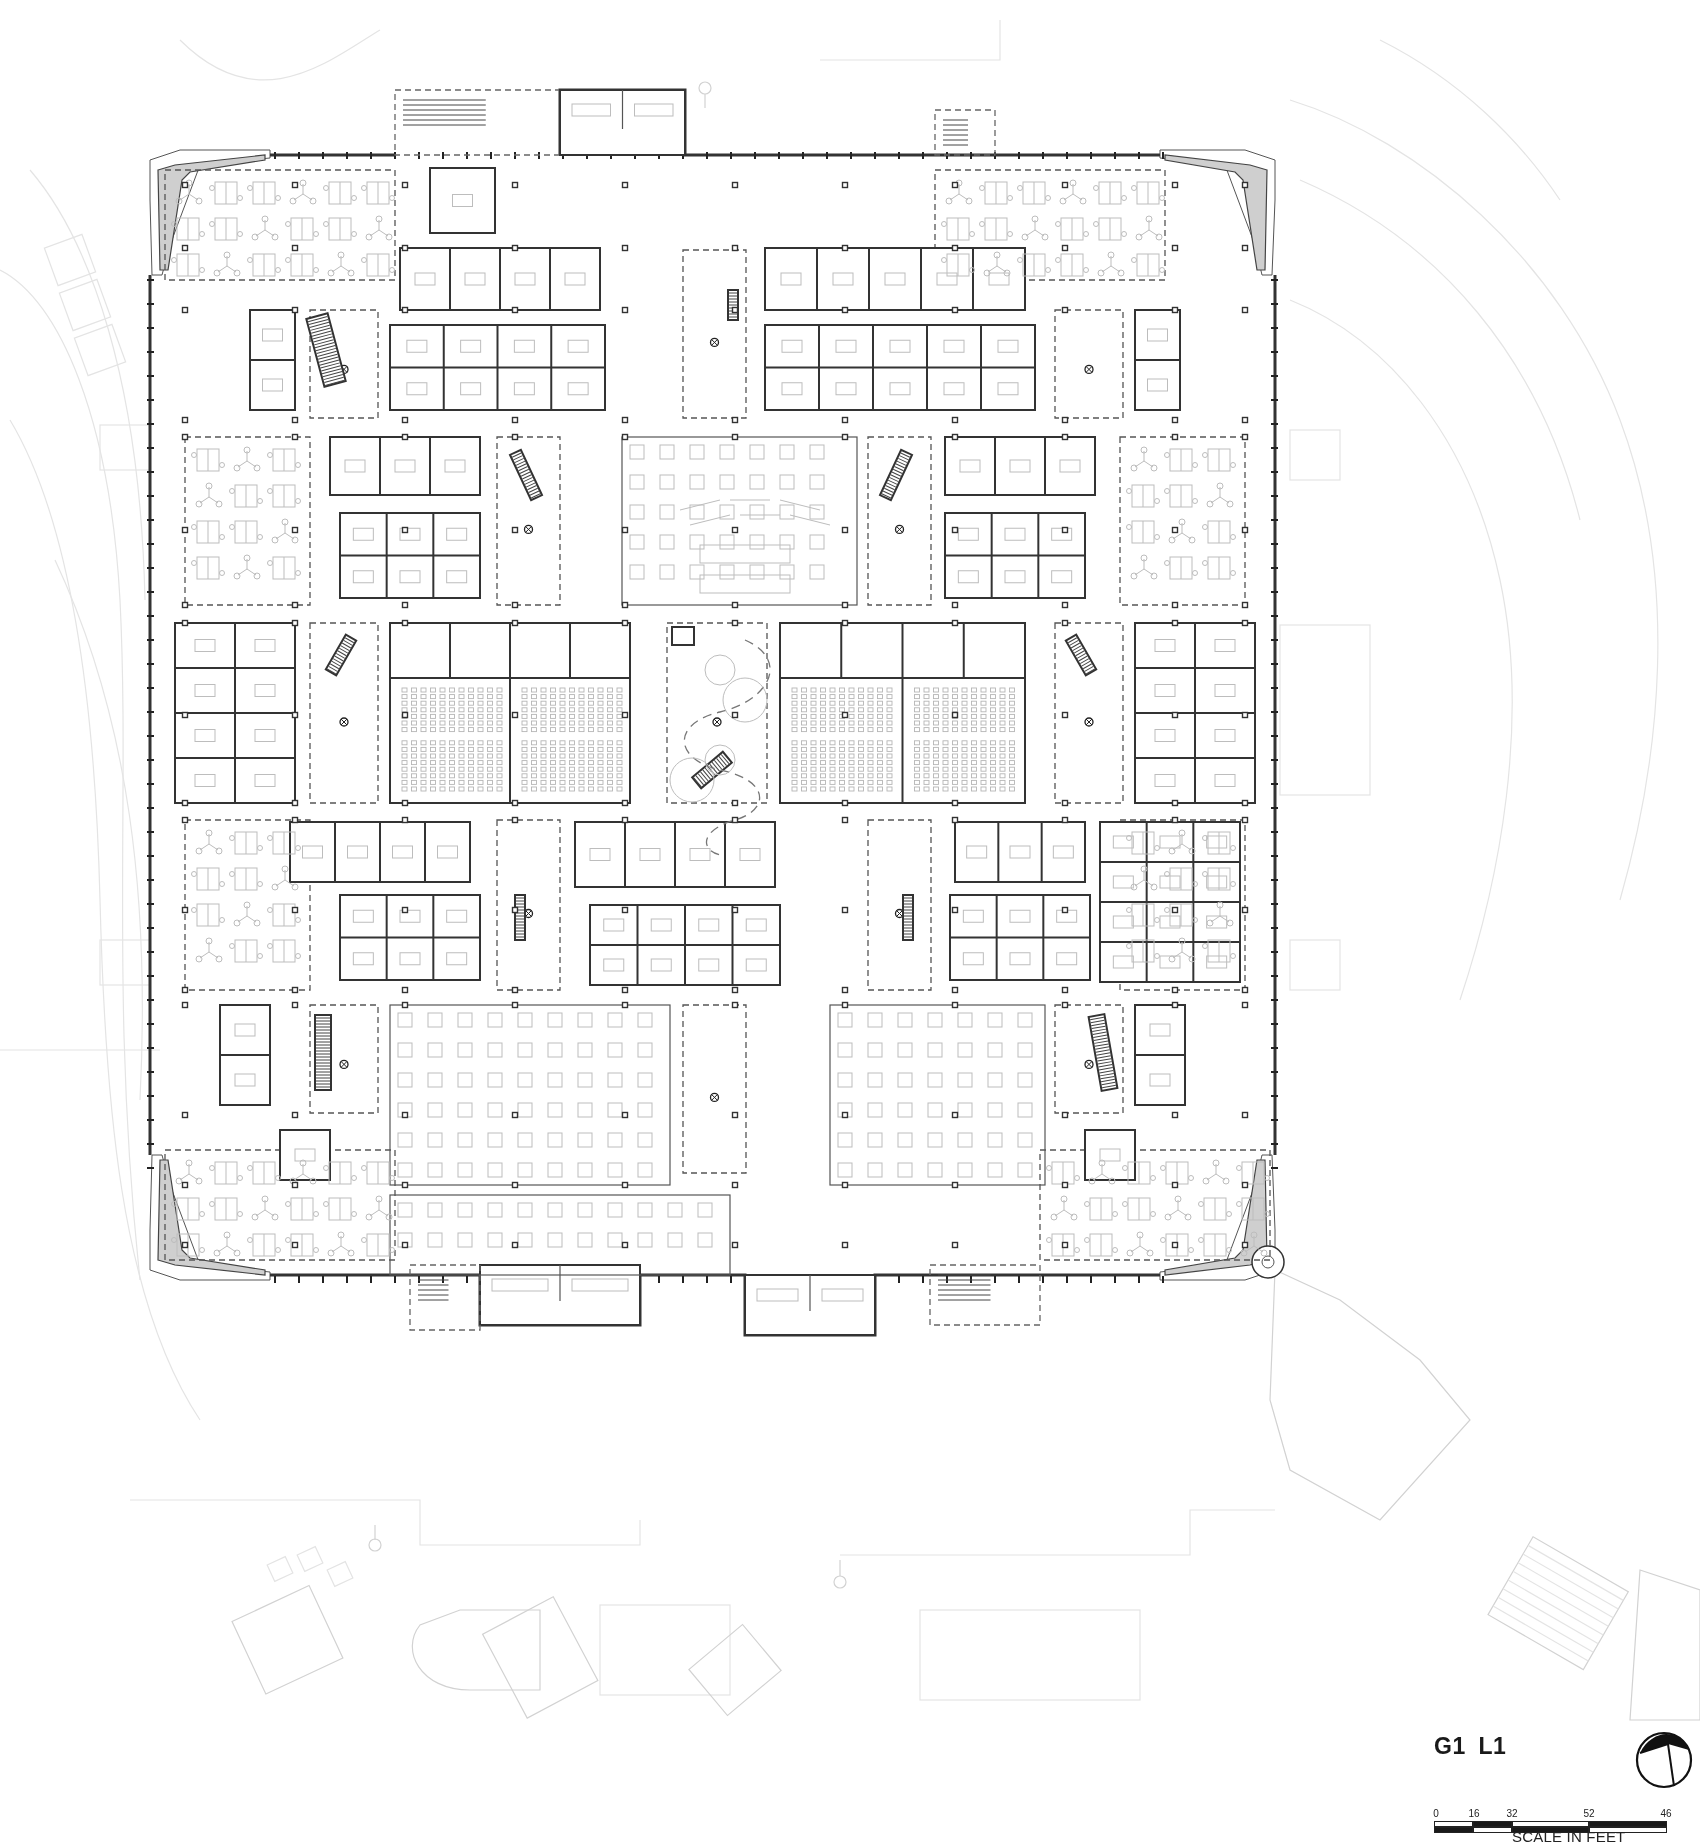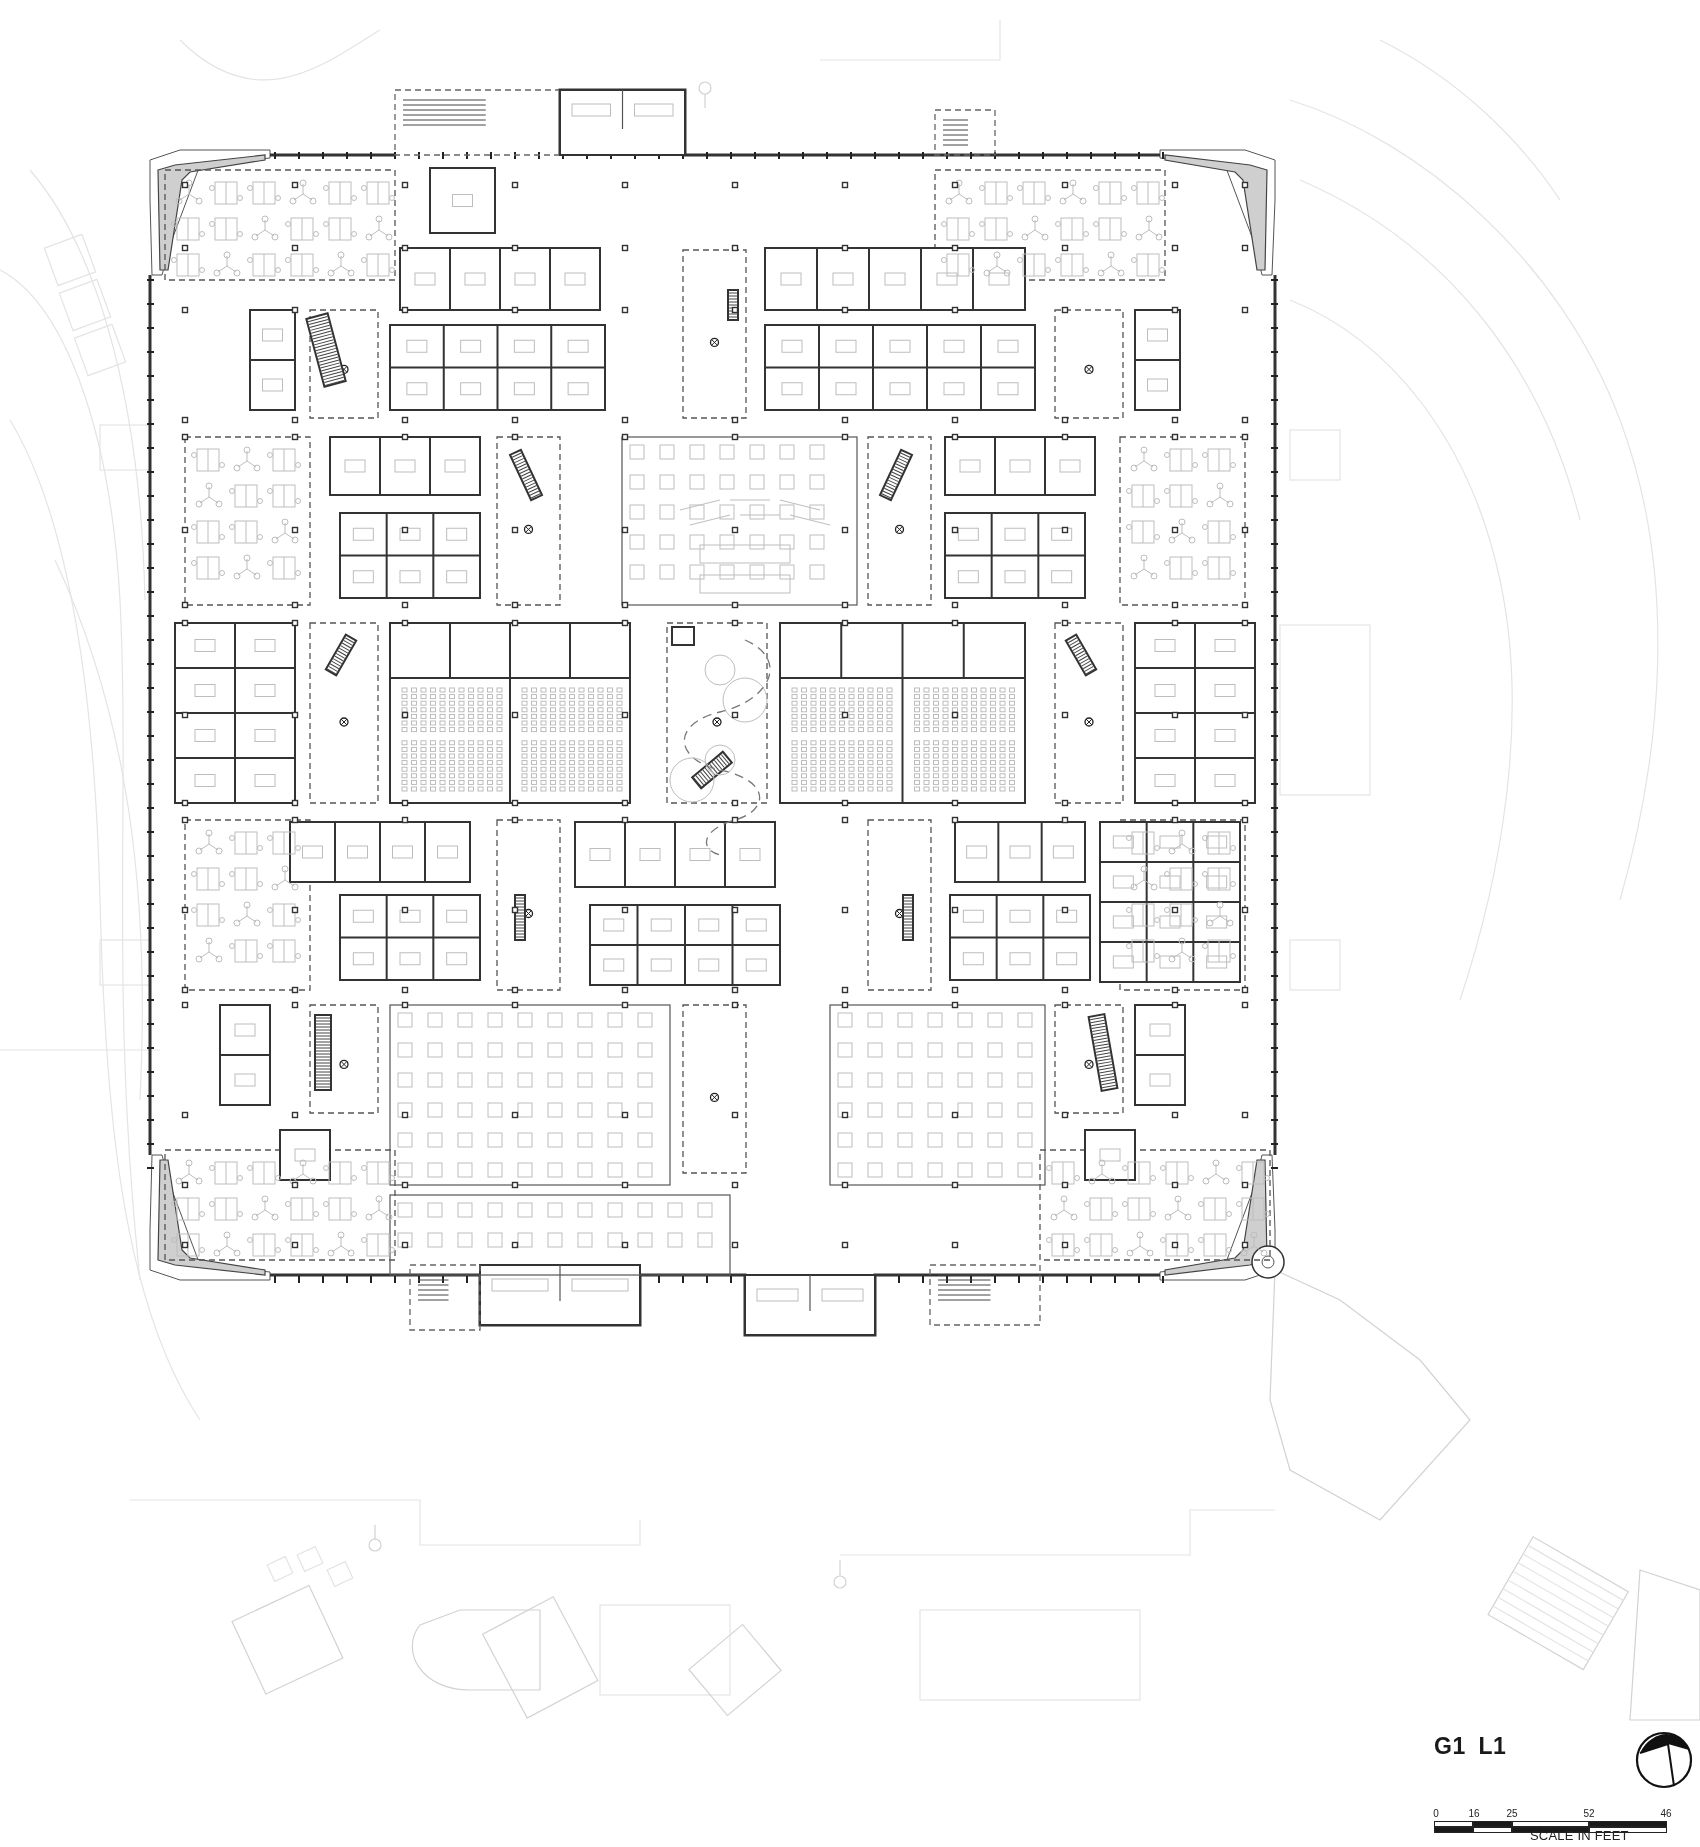--- a/index.html
+++ b/index.html
@@ -23,21 +23,21 @@
   .seat { fill: none; stroke: #b5b5b5; stroke-width: 0.9; }
   .path { fill: none; stroke: #777; stroke-width: 1.3; stroke-dasharray: 9 6; }
 
   #title-block { position: absolute; left: 1434px; top: 1730px; width: 260px; height: 110px; }
   #sheet-title { position: absolute; left: 0; top: 3px; font-size: 23px; font-weight: 700;
                  color: #1a1a1a; letter-spacing: 0.5px; word-spacing: 6px; }
   #north-arrow { position: absolute; left: 200px; top: 0px; width: 60px; height: 60px; }
   #scale-bar { position: absolute; left: 0; top: 78px; width: 240px; height: 32px; }
   .tick { position: absolute; top: 0; font-size: 10px; color: #222; transform: translateX(-50%); }
   .bar-row { position: absolute; height: 6px; border: 1px solid #222; box-sizing: border-box; }
-  #scale-label { position: absolute; top: 20px; left: 96px; font-size: 13px; color: #222; letter-spacing: 0.2px; }
+  #scale-label { position: absolute; top: 20px; left: 78px; font-size: 15px; color: #222; letter-spacing: 0.2px; }
 </style>
 </head>
 <body>
 
 <svg id="plan" viewBox="0 0 1700 1847" xmlns="http://www.w3.org/2000/svg">
 
   <g>
     <path class="site" d="M0 270 C 60 300, 110 420, 120 600 C 130 800, 110 1000, 140 1280"></path>
     <path class="site" d="M30 170 C 90 240, 140 380, 145 600"></path>
     <path class="site" d="M10 420 C 70 520, 95 700, 100 900 C 105 1100, 120 1300, 200 1420"></path>
@@ -2378,21 +2378,21 @@
   <div id="sheet-title">G1  L1</div>
   <svg id="north-arrow" viewBox="0 0 60 60">
     <circle cx="30" cy="30" r="27" fill="#fff" stroke="#111" stroke-width="2.2"></circle>
     <path d="M6 23 C 12 10, 24 4, 32 4 C 42 4, 52 10, 55 20 L 34 14 Z" fill="#111"></path>
     <path d="M6 23 L 34 14" stroke="#111" stroke-width="2"></path>
     <line x1="34" y1="14" x2="40" y2="56" stroke="#111" stroke-width="2"></line>
   </svg>
   <div id="scale-bar">
     <div class="tick" style="left:2px">0</div>
     <div class="tick" style="left:40px">16</div>
-    <div class="tick" style="left:78px">25</div>
+    <div class="tick" style="left:78px">32</div>
     <div class="tick" style="left:155px">52</div>
     <div class="tick" style="left:232px">46</div>
 
     <div class="bar-row" style="left:0;top:13px;width:39px;background:#fff"></div>
     <div class="bar-row" style="left:39px;top:13px;width:39px;background:#1a1a1a"></div>
     <div class="bar-row" style="left:78px;top:13px;width:77px;background:#fff"></div>
     <div class="bar-row" style="left:155px;top:13px;width:78px;background:#1a1a1a"></div>
 
     <div class="bar-row" style="left:0;top:19px;width:39px;background:#1a1a1a"></div>
     <div class="bar-row" style="left:39px;top:19px;width:39px;background:#fff"></div>

